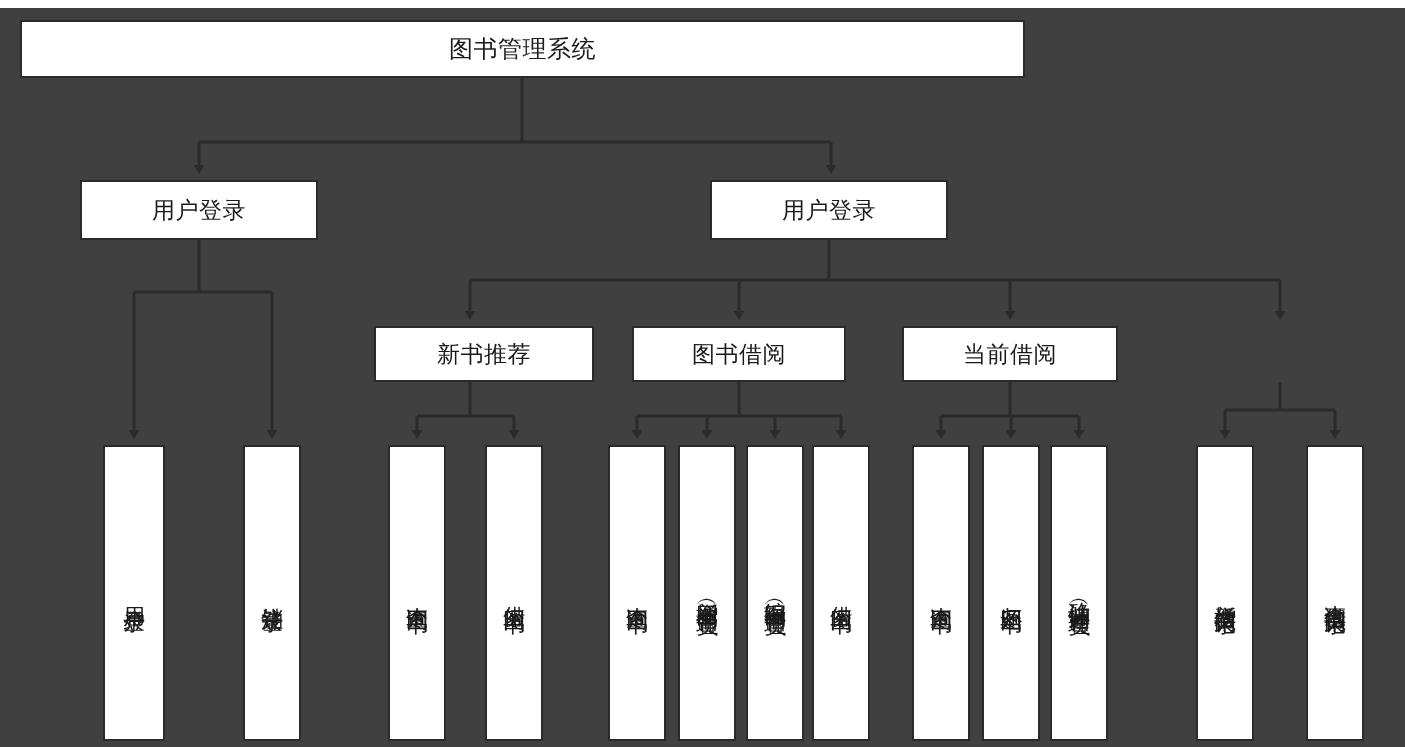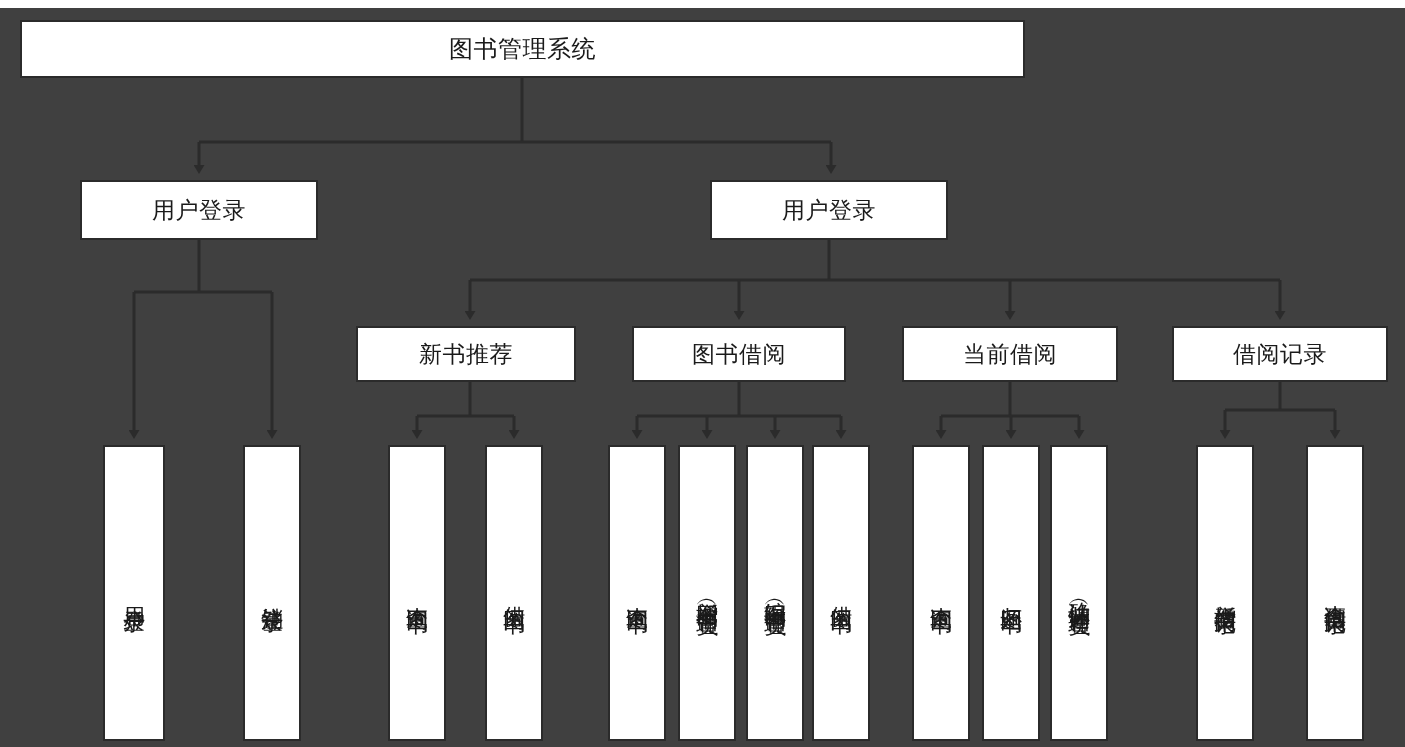--- a/index.html
+++ b/index.html
@@ -135,35 +135,32 @@
   </div>
 
   <div class="node horiz" style="left:80px; top:172px; width:238px; height:60px;">
     <span class="label">用户登录</span>
   </div>
 
   <div class="node horiz" style="left:710px; top:172px; width:238px; height:60px;">
     <span class="label">用户登录</span>
   </div>
 
-  <div class="node horiz" style="left:356px; top:318px; width:220px; height:56px;">
+  <div class="node horiz" style="left:374px; top:318px; width:220px; height:56px;">
     <span class="label">新书推荐</span>
   </div>
 
   <div class="node horiz" style="left:902px; top:318px; width:216px; height:56px;">
     <span class="label">当前借阅</span>
   </div>
 
   <div class="node horiz" style="left:632px; top:318px; width:214px; height:56px;">
     <span class="label">图书借阅</span>
   </div>
 
-  <div class="node horiz" style="left:1172px; top:318px; width:216px; height:56px;">
-    <span class="label">借阅记录</span>
-  </div>
 
   <div class="node vert" style="left:103px; top:437px; width:62px; height:296px;">
     <span class="label">用户登录</span>
   </div>
 
   <div class="node vert" style="left:243px; top:437px; width:58px; height:296px;">
     <span class="label">注销登录</span>
   </div>
 
   <div class="node vert" style="left:388px; top:437px; width:58px; height:296px;">

